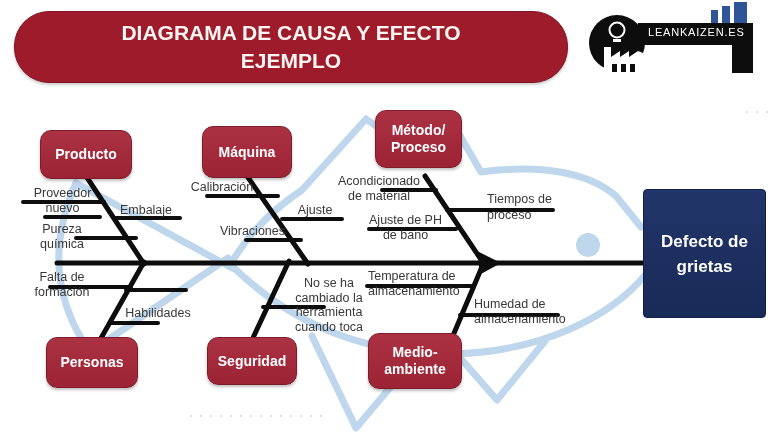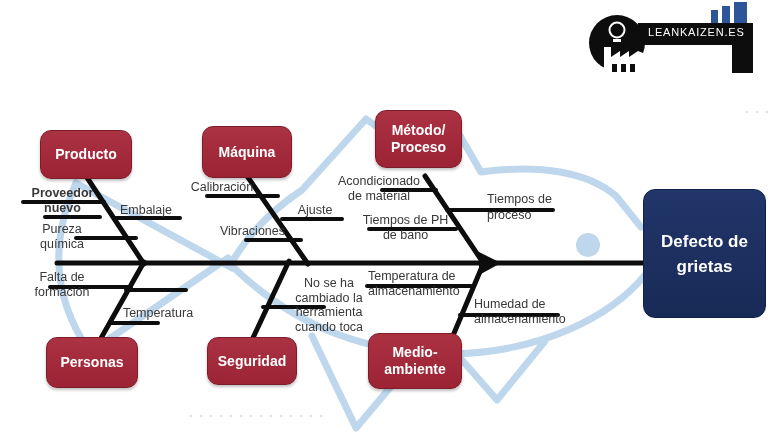--- a/index.html
+++ b/index.html
@@ -25,21 +25,21 @@
   #banner{
     position:absolute;left:14px;top:11px;width:552px;height:70px;z-index:5;
     background:#9d1b2a;border-radius:35px;border:1px solid #821523;
     display:flex;flex-direction:column;align-items:center;justify-content:center;
     color:#fdf5f2;font-weight:bold;font-size:21px;line-height:28px;text-align:center;
     box-shadow:0 2px 3px rgba(0,0,0,0.2);
   }
   #effect-box{
     position:absolute;left:643px;top:189px;width:121px;height:127px;z-index:4;
     background:linear-gradient(180deg,#22356a 0%,#182a56 100%);
-    border:1px solid #10204a;border-radius:12px;
+    border:1px solid #10204a;border-radius:4px;
     display:flex;align-items:center;justify-content:center;
     color:#ffffff;font-weight:bold;font-size:17px;line-height:25px;
     text-align:center;white-space:pre-line;
   }
   #logo{position:absolute;left:585px;top:2px;width:183px;height:78px;z-index:5;}
   #logo-brand{
     position:absolute;left:63px;top:24px;width:102px;z-index:6;
     color:#ffffff;font-size:11px;letter-spacing:0.8px;
   }
   .dots{
@@ -88,37 +88,37 @@
       <line x1="246" y1="240" x2="301" y2="240" stroke-width="4"></line>
       <line x1="263" y1="307" x2="324" y2="307" stroke-width="4"></line>
       <line x1="382" y1="190" x2="436" y2="190" stroke-width="4"></line>
       <line x1="369" y1="229" x2="456" y2="229" stroke-width="4"></line>
       <line x1="447" y1="210" x2="553" y2="210" stroke-width="4"></line>
       <line x1="367" y1="286" x2="471" y2="286" stroke-width="4"></line>
       <line x1="460" y1="315" x2="558" y2="315" stroke-width="4"></line>
     </g>
   </svg>
 
-  <div class="cause" style="left:20px;top:186px;width:85px;font-weight:bold;">Proveedor
+  <div class="cause" style="left:20px;top:186px;width:85px;">Proveedor
 nuevo</div>
   <div class="cause" style="left:110px;top:203px;width:72px;">Embalaje</div>
   <div class="cause" style="left:28px;top:222px;width:68px;">Pureza
 química</div>
   <div class="cause" style="left:183px;top:180px;width:78px;">Calibración</div>
   <div class="cause" style="left:287px;top:203px;width:56px;">Ajuste</div>
   <div class="cause" style="left:203px;top:224px;width:82px;text-align:right;">Vibraciones</div>
   <div class="cause" style="left:328px;top:174px;width:102px;">Acondicionado
 de material</div>
-  <div class="cause" style="left:358px;top:213px;width:95px;">Tiempos de PH
+  <div class="cause" style="left:358px;top:213px;width:95px;">Ajuste de PH
 de baño</div>
   <div class="cause left" style="left:487px;top:191px;width:80px;line-height:16px;">Tiempos de
 proceso</div>
   <div class="cause" style="left:26px;top:270px;width:72px;">Falta de
 formación</div>
-  <div class="cause" style="left:118px;top:306px;width:80px;">Temperatura</div>
+  <div class="cause" style="left:118px;top:306px;width:80px;">Habilidades</div>
   <div class="cause" style="left:288px;top:276px;width:82px;line-height:14.5px;">No se ha
 cambiado la
 herramienta
 cuando toca</div>
   <div class="cause left" style="left:368px;top:269px;width:104px;">Temperatura de
 almacenamiento</div>
   <div class="cause left" style="left:474px;top:297px;width:106px;">Humedad de
 almacenamiento</div>
 
   <div class="category" style="left:40px;top:130px;width:90px;height:47px;">Producto</div>
@@ -126,20 +126,24 @@
   <div class="category" style="left:375px;top:110px;width:85px;height:56px;">Método/
 Proceso</div>
   <div class="category" style="left:207px;top:337px;width:88px;height:46px;">Seguridad</div>
   <div class="category" style="left:46px;top:337px;width:90px;height:49px;">Personas</div>
   <div class="category" style="left:368px;top:333px;width:92px;height:54px;">Medio-
 ambiente</div>
 
   <div id="effect-box">Defecto de
 grietas</div>
 
+  <div id="banner">
+    <div>DIAGRAMA DE CAUSA Y EFECTO</div>
+    <div>EJEMPLO</div>
+  </div>
 
   <div id="logo">
     <svg width="183" height="78" viewBox="0 0 183 78">
       <rect x="53" y="21" width="115" height="22" fill="#0d0d0d"></rect>
       <rect x="147" y="21" width="21" height="50" fill="#0d0d0d"></rect>
       <rect x="126" y="8" width="7" height="13" fill="#2e5597"></rect>
       <rect x="137" y="4" width="8" height="17" fill="#2e5597"></rect>
       <rect x="149" y="0" width="13" height="21" fill="#2e5597"></rect>
       <circle cx="32" cy="41" r="28" fill="#0d0d0d"></circle>
       <circle cx="32" cy="28" r="7.5" fill="none" stroke="#ffffff" stroke-width="2"></circle>

